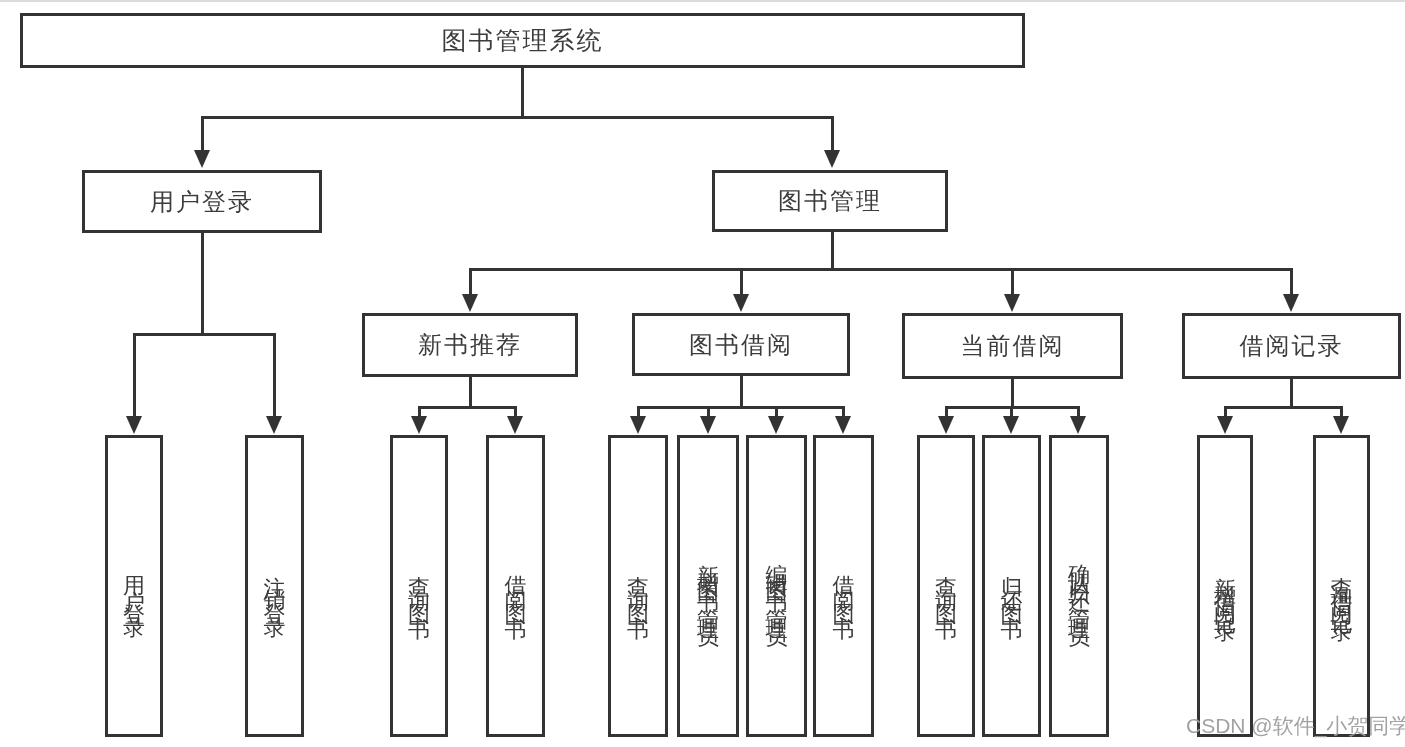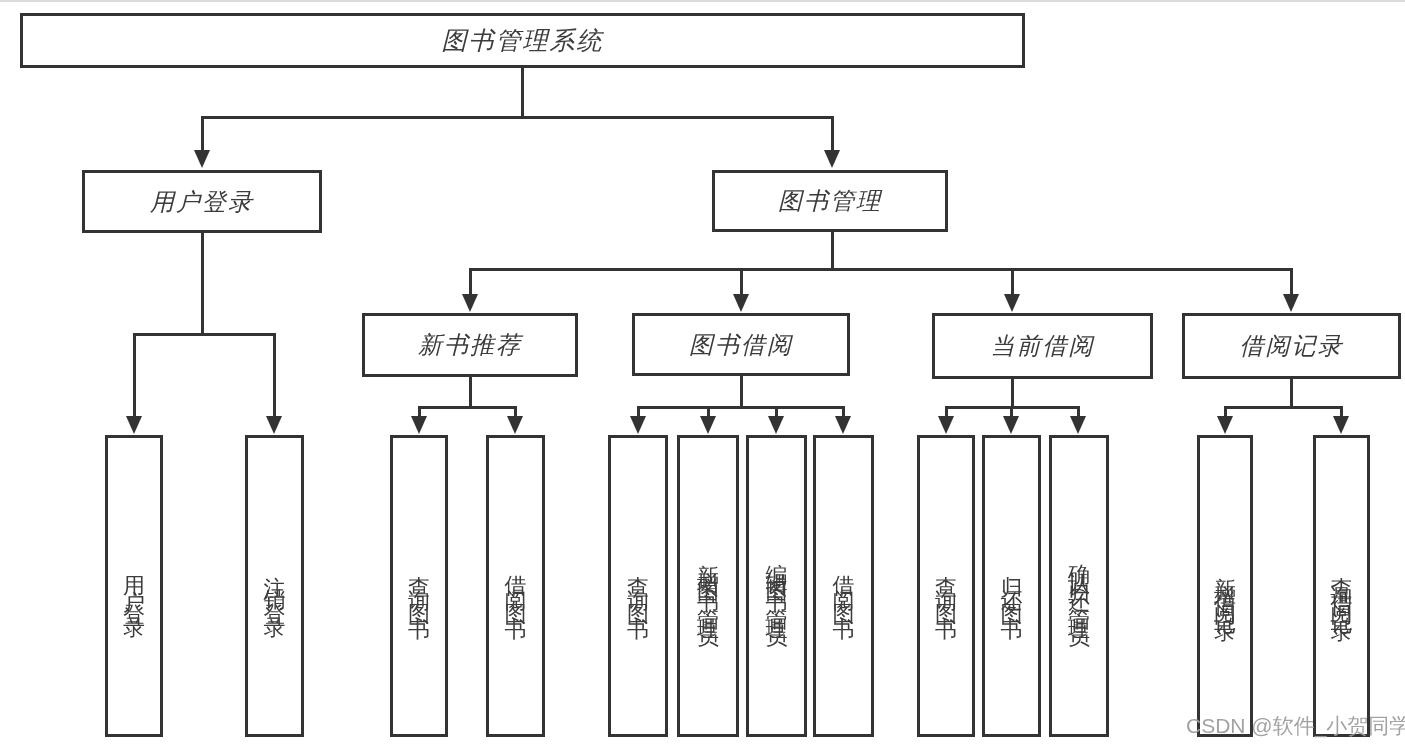--- a/index.html
+++ b/index.html
@@ -22,21 +22,21 @@
     background:#dcdcdc;
   }
   
   .box{
     position:absolute;
     background:#fff;
     border:3px solid var(--line);
     display:flex;align-items:center;justify-content:center;
     color:var(--text);
   }
-  .hbox{font-size:24px;letter-spacing:2px;white-space:nowrap;font-style:italic;}
+  .hbox{font-size:24px;letter-spacing:2px;white-space:nowrap;}
   .root-box{font-size:25px;}
   .vbox{padding:2px 0;}
   .vtext{
     writing-mode:vertical-rl;
     font-size:22px;
     letter-spacing:9px;
     color:var(--text);
     line-height:1;
     white-space:nowrap;
   }
@@ -102,21 +102,21 @@
   <div class="arrow" style="left:733px;top:294px"></div>
   <div class="arrow" style="left:1004px;top:294px"></div>
   <div class="arrow" style="left:1283px;top:294px"></div>
 
   <div class="box hbox" style="left:632px;top:313px;width:218px;height:63px">
     <span>图书借阅</span>
   </div>
   <div class="box hbox" style="left:362px;top:313px;width:216px;height:64px">
     <span>新书推荐</span>
   </div>
-  <div class="box hbox" style="left:932px;top:313px;width:221px;height:66px">
+  <div class="box hbox" style="left:902px;top:313px;width:221px;height:66px">
     <span>当前借阅</span>
   </div>
   <div class="box hbox" style="left:1182px;top:313px;width:219px;height:66px">
     <span>借阅记录</span>
   </div>
 
   <div class="vline" style="left:469px;top:377px;height:31px"></div>
   <div class="hline" style="left:418px;top:406px;width:98px"></div>
   <div class="vline" style="left:418px;top:406px;height:12px"></div>
   <div class="vline" style="left:514px;top:406px;height:12px"></div>

